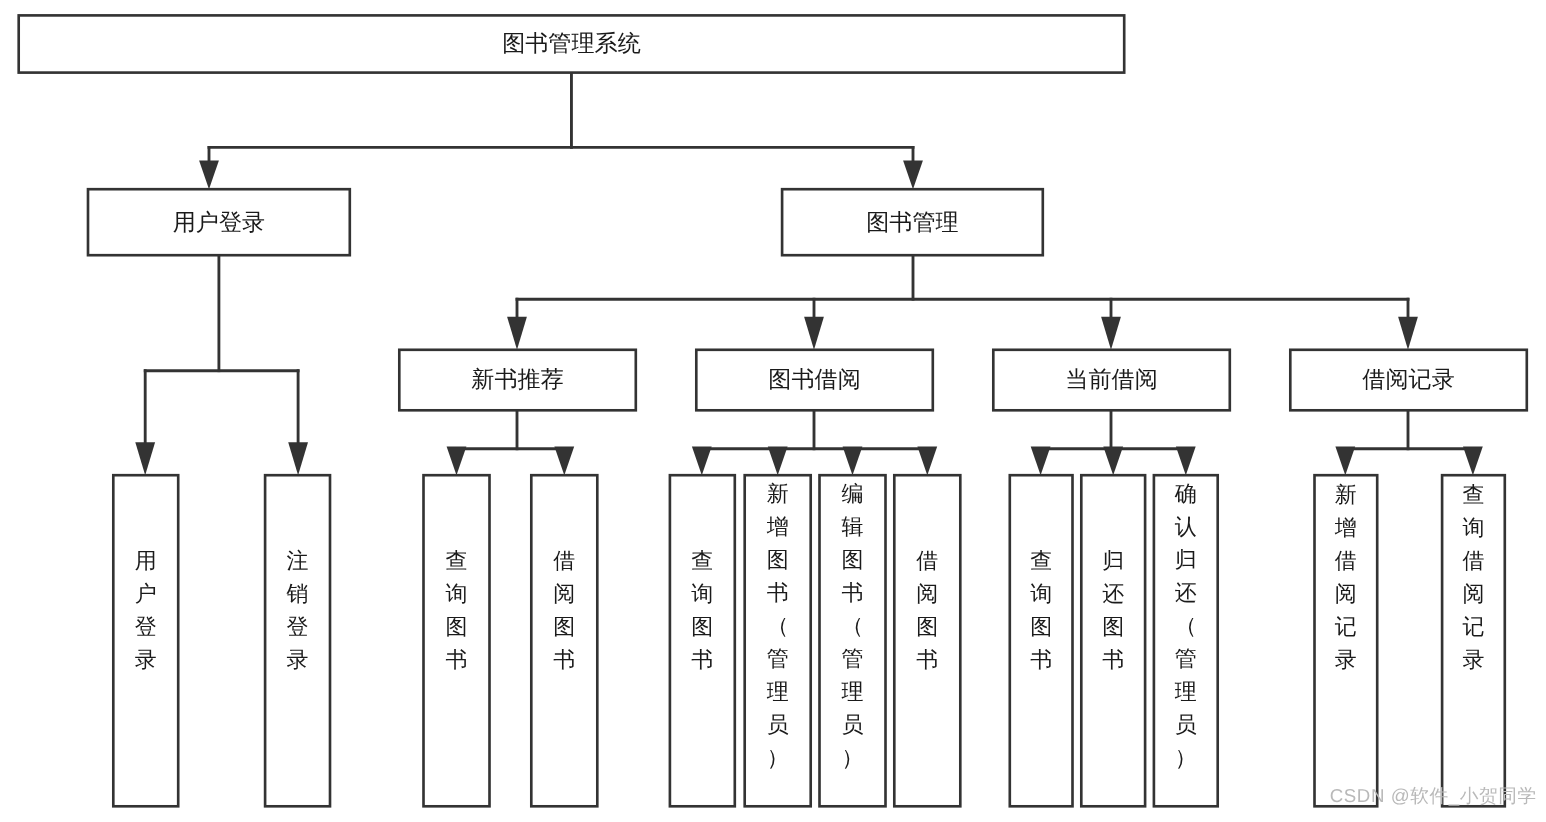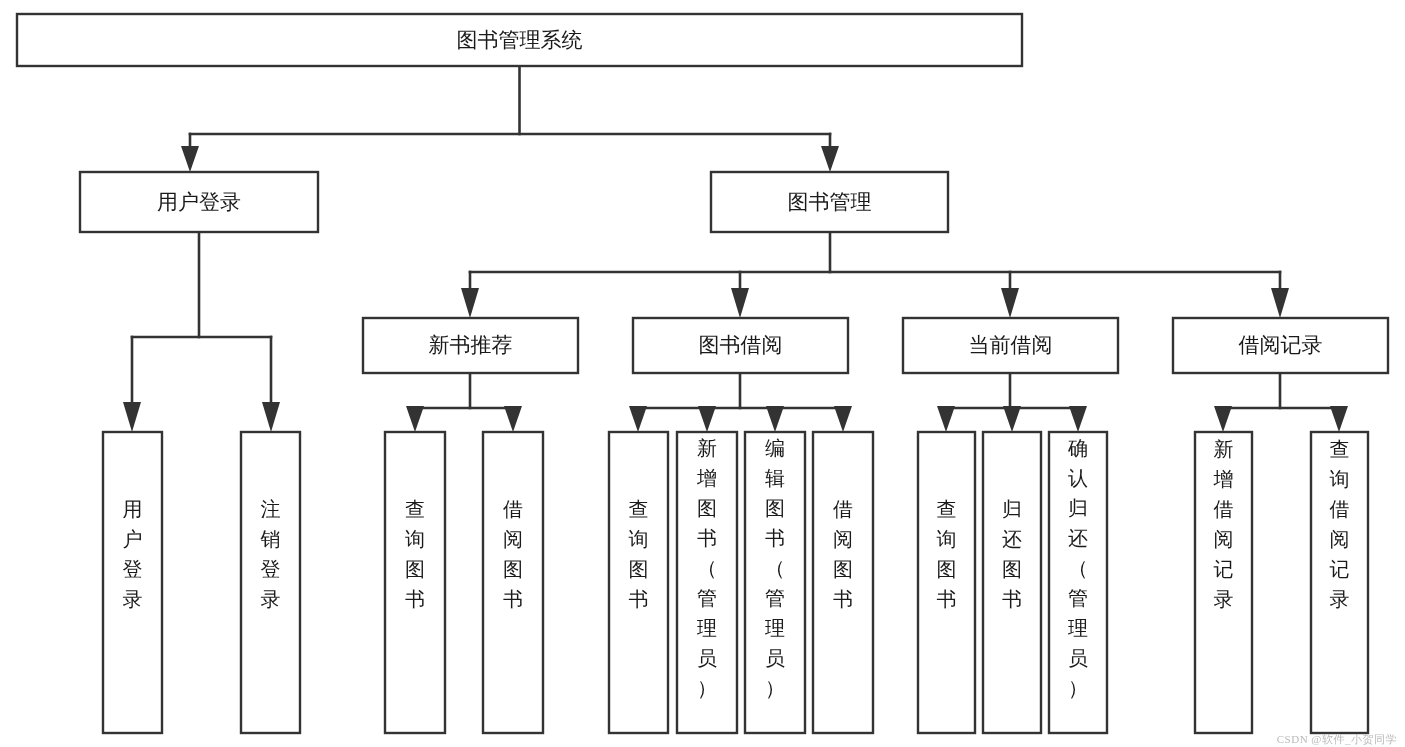--- a/index.html
+++ b/index.html
@@ -45,24 +45,24 @@
   }
   .node-label-v {
     fill: #1a1a1a;
     font-size: 20px;
     font-family: "DejaVu Sans", "Liberation Sans", sans-serif;
     text-anchor: middle;
   }
   .watermark {
     position: absolute;
     right: 8px;
-    bottom: 0;
-    font-size: 11px;
+    bottom: 12px;
+    font-size: 17px;
     color: #b9b9b9;
-    font-family: Liberation Serif, serif;
+    font-family: Liberation Sans, sans-serif;
     white-space: nowrap;
     letter-spacing: 0.5px;
   }
 </style>
 </head>
 <body>
 
 <svg id="diagram" viewBox="0 0 1405 747">
 
   <g>

